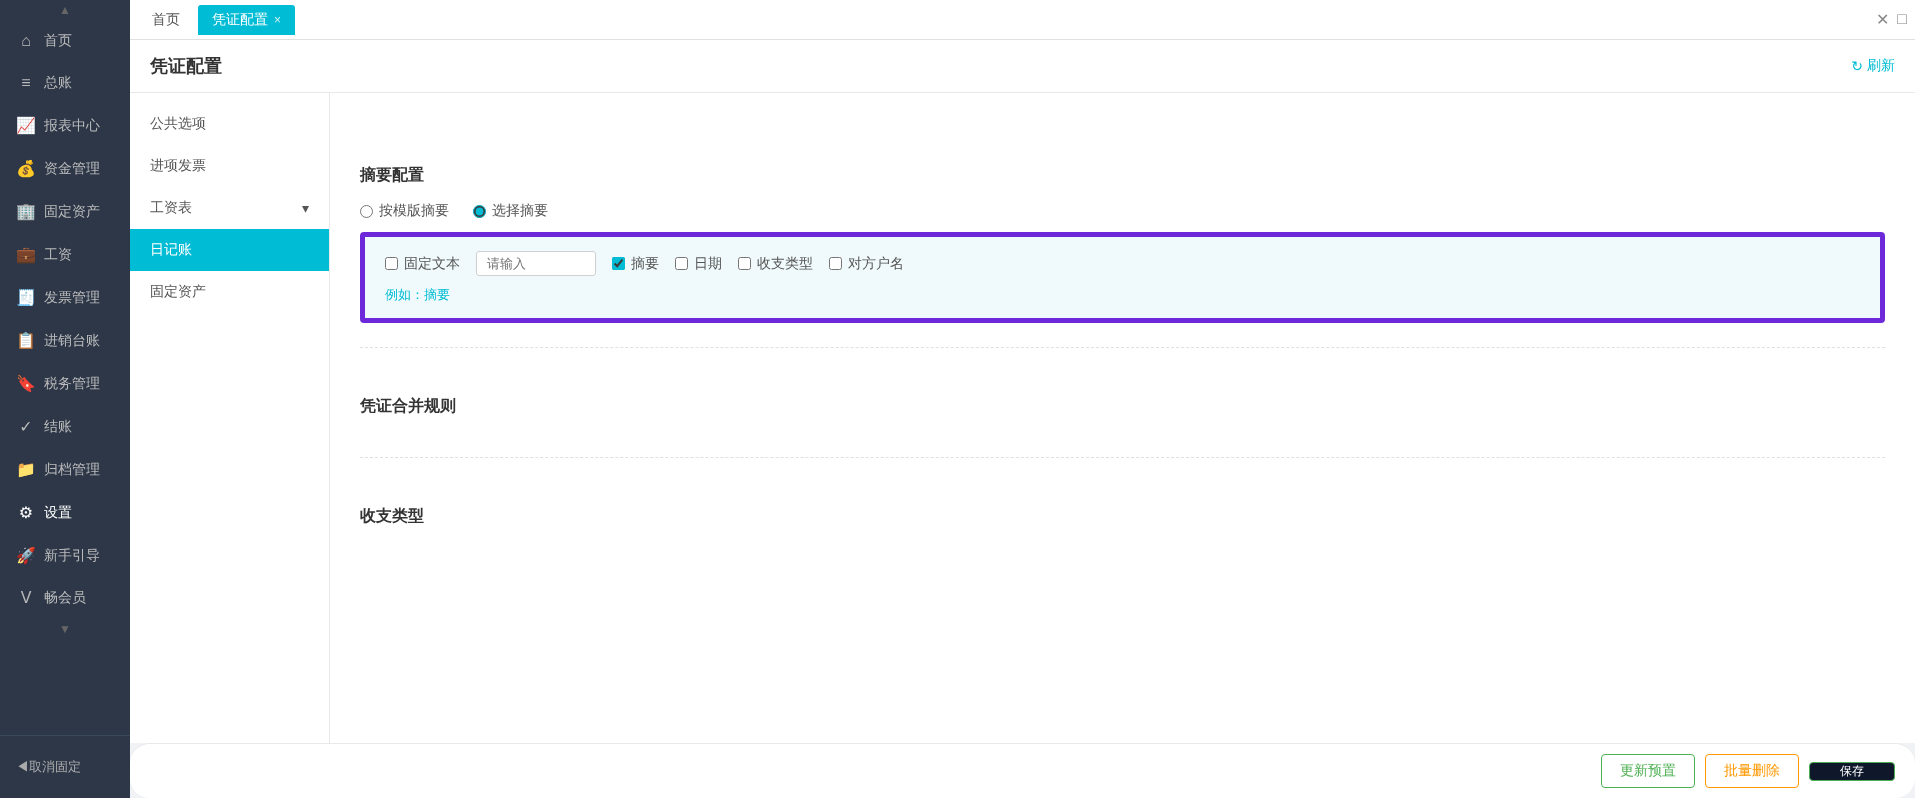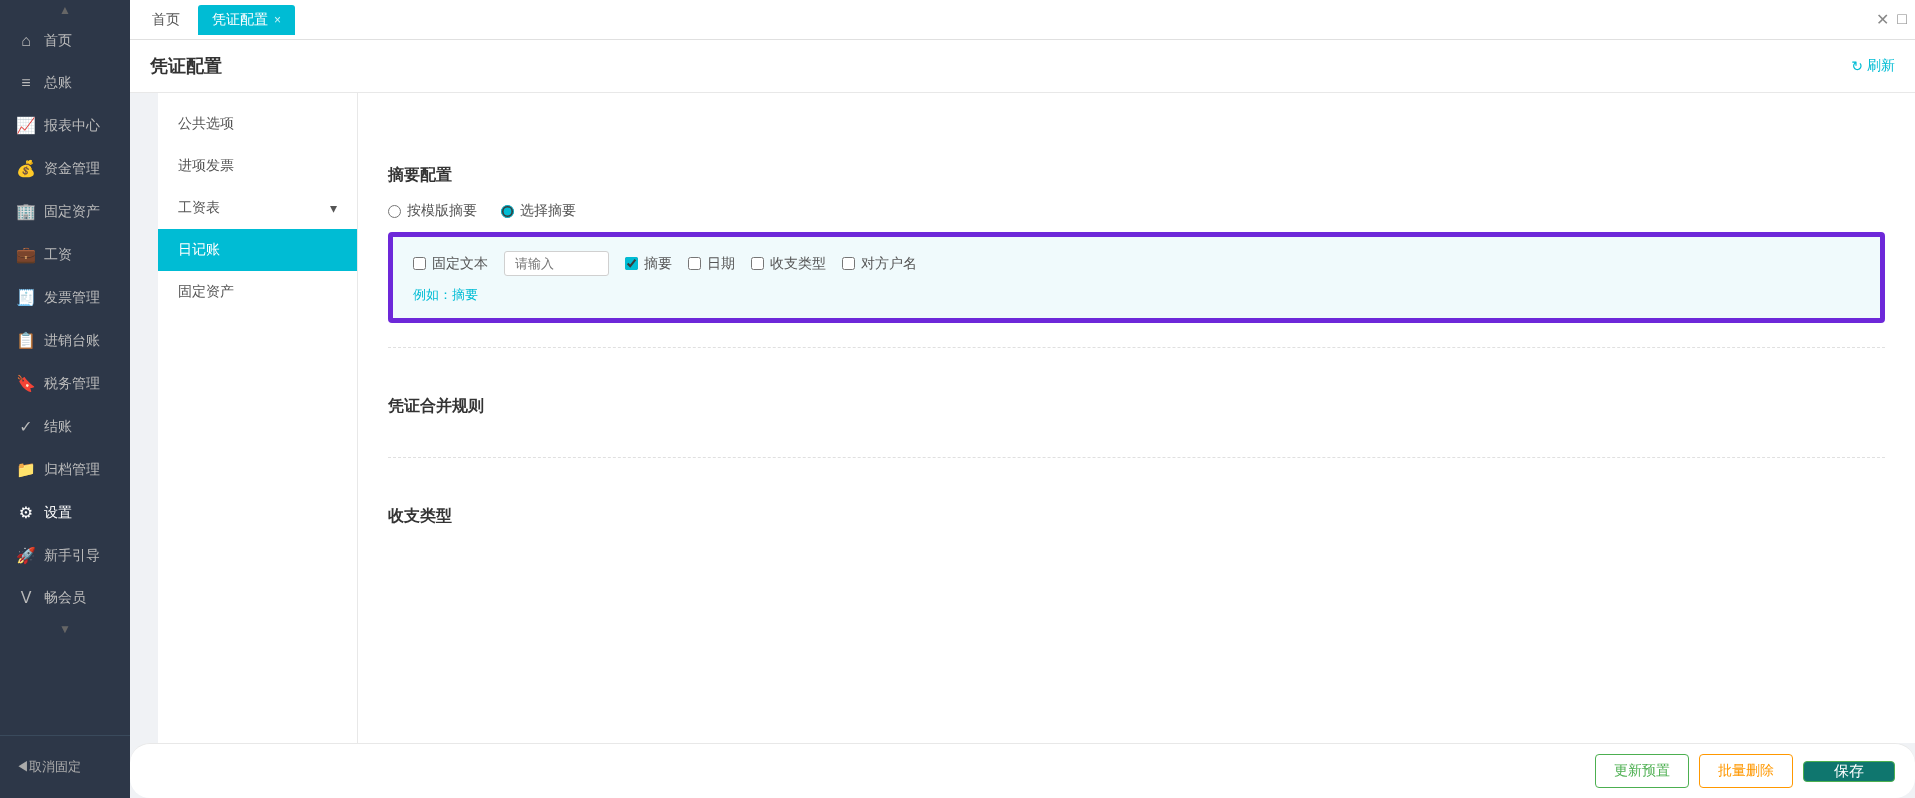--- a/index.html
+++ b/index.html
@@ -103,21 +103,20 @@
       color: #00bcd4;
       cursor: pointer;
       font-size: 14px;
     }
 
     
     .content-area {
       display: flex;
       flex: 1;
       overflow: hidden;
-      padding-left: 28px;
     }
 
     
     .left-nav {
       width: 200px;
       background: #fff;
       border-right: 1px solid #e8e8e8;
       padding: 10px 0;
       flex-shrink: 0;
       overflow-y: auto;
@@ -192,21 +191,21 @@
       align-items: center;
       gap: 16px;
       flex-wrap: wrap;
     }
     .summary-input {
       border: 1px solid #d0d0d0;
       border-radius: 3px;
       padding: 4px 10px;
       font-size: 13px;
       color: #999;
-      width: 105px;
+      width: 120px;
       outline: none;
       background: #fff;
     }
     .summary-example {
       color: #00bcd4;
       font-size: 13px;
       margin-top: 10px;
     }
 
     
@@ -233,24 +232,24 @@
       background: #fff;
       border: 1px solid #4caf50;
       color: #4caf50;
     }
     .btn-outline-orange {
       background: #fff;
       border: 1px solid #ff9800;
       color: #ff9800;
     }
     .btn-primary {
-      background: #0f766e;
+      background: #0f172a;
       color: #fff;
       border: 1px solid #4caf50;
-      font-size: 15px;
+      font-size: 12px;
       padding: 0 30px;
     }
 
     
     ::-webkit-scrollbar { width: 6px; }
     ::-webkit-scrollbar-track { background: #f0f0f0; }
     ::-webkit-scrollbar-thumb { background: #ccc; border-radius: 3px; }
 
     
     .sidebar-arrow {

